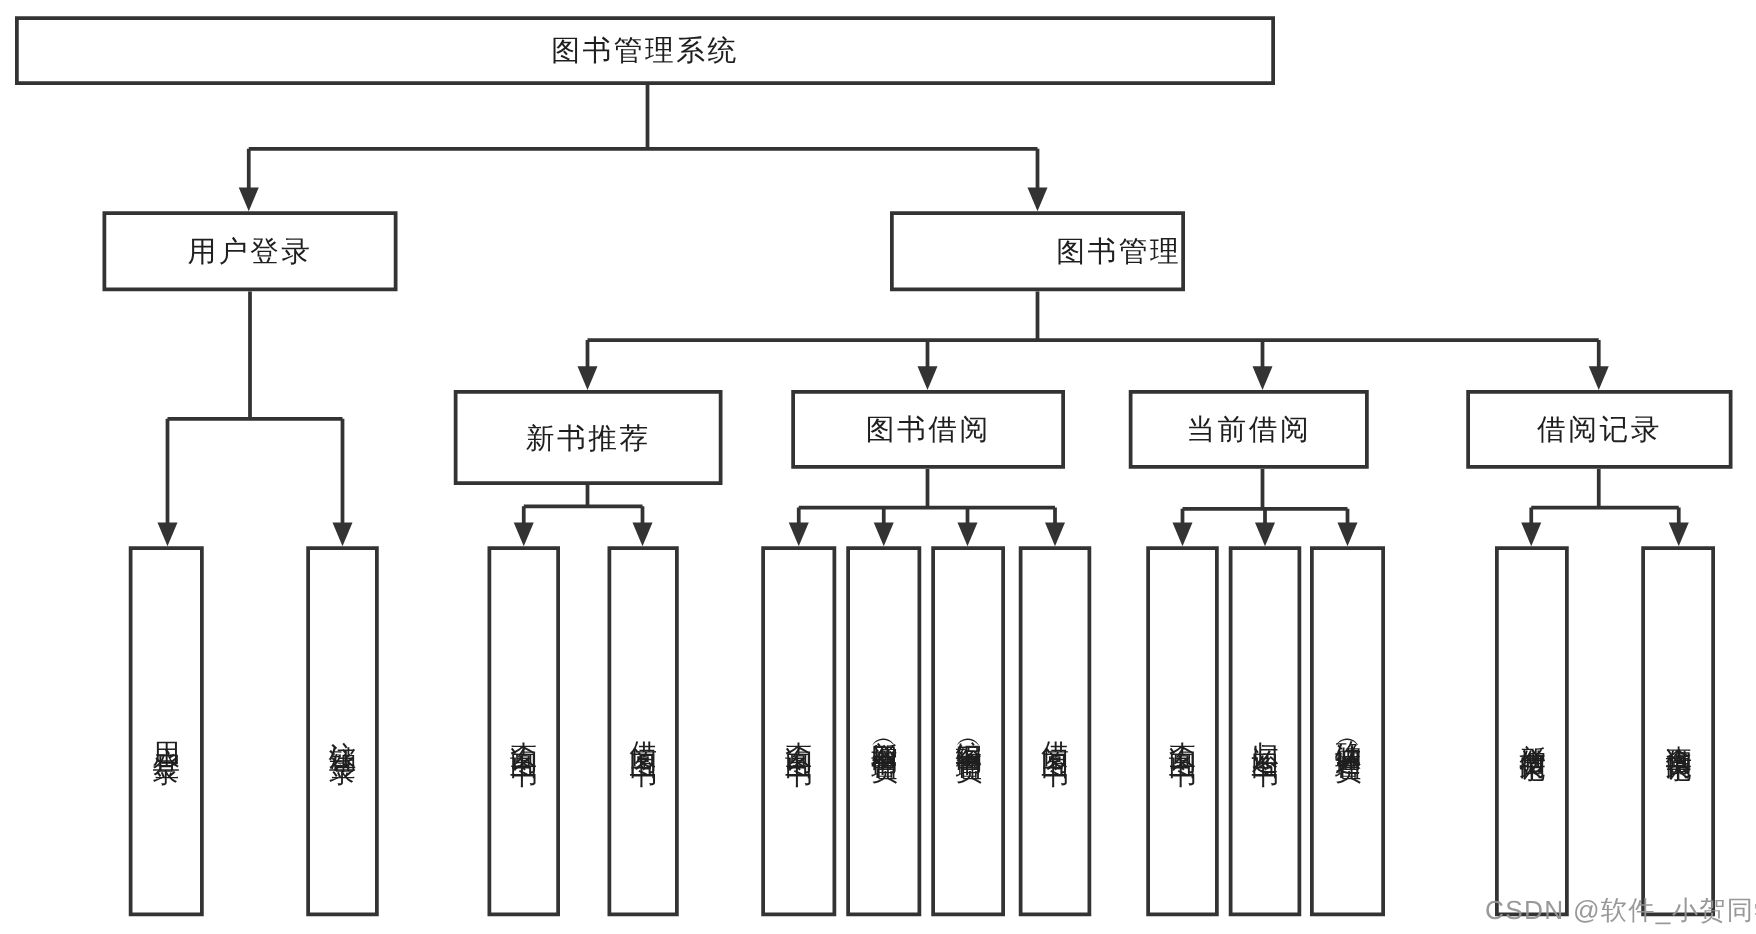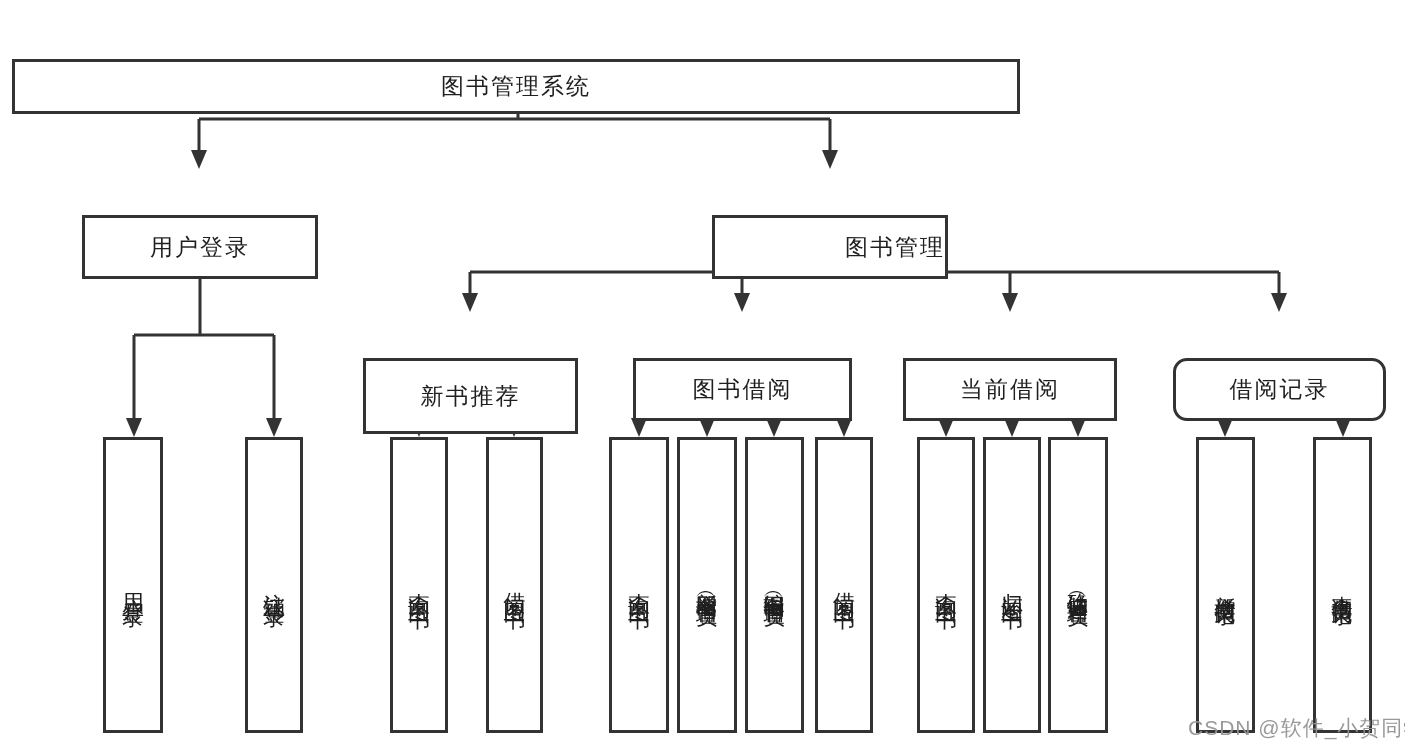--- a/index.html
+++ b/index.html
@@ -19,21 +19,20 @@
   }
   .hbox {
     position: absolute;
     box-sizing: border-box;
     border: 3px solid #333333;
     background: #ffffff;
     display: flex;
     align-items: center;
     justify-content: center;
     z-index: 2;
-    margin-top: 46px;
   }
   .hbox span {
     font-size: 23px;
     color: #1f1f1f;
     letter-spacing: 2px;
     white-space: nowrap;
   }
   .vbox {
     position: absolute;
     box-sizing: border-box;
@@ -129,24 +128,24 @@
   <div class="hbox" style="left:712px; top:169px; width:236px; height:64px;justify-content:flex-end;">
     <span>图书管理</span>
   </div>
 
   <div class="hbox" style="left:363px; top:312px; width:215px; height:76px;">
     <span>新书推荐</span>
   </div>
   <div class="hbox" style="left:633px; top:312px; width:219px; height:63px;">
     <span>图书借阅</span>
   </div>
-  <div class="hbox" style="left:903px; top:312px; width:214px; height:63px;">
+  <div class="hbox" style="left:903px; top:312px; width:192px; height:63px;">
     <span>当前借阅</span>
   </div>
-  <div class="hbox" style="left:1173px; top:312px; width:213px; height:63px;border-radius:14px;">
+  <div class="hbox" style="left:1173px; top:312px; width:213px; height:63px;">
     <span>借阅记录</span>
   </div>
 
   <div class="vbox" style="left:103px; width:60px;">
     <span>用户登录</span>
   </div>
   <div class="vbox" style="left:245px; width:58px;">
     <span>注销登录</span>
   </div>
 

